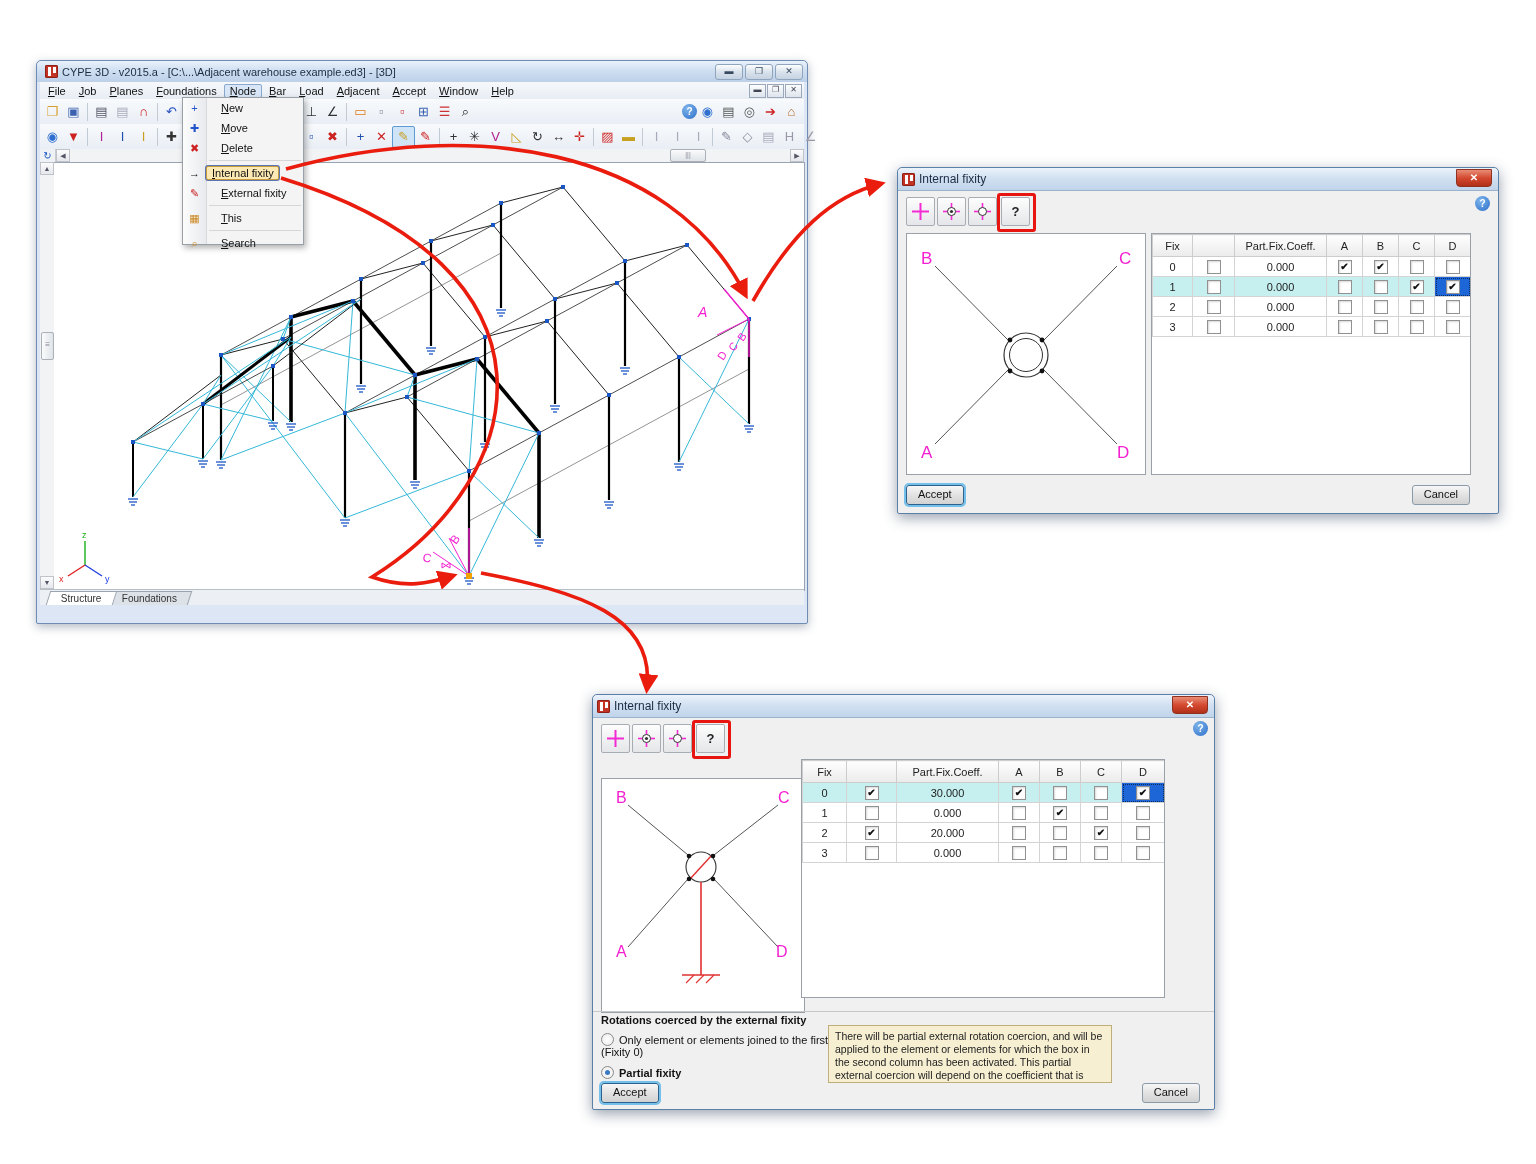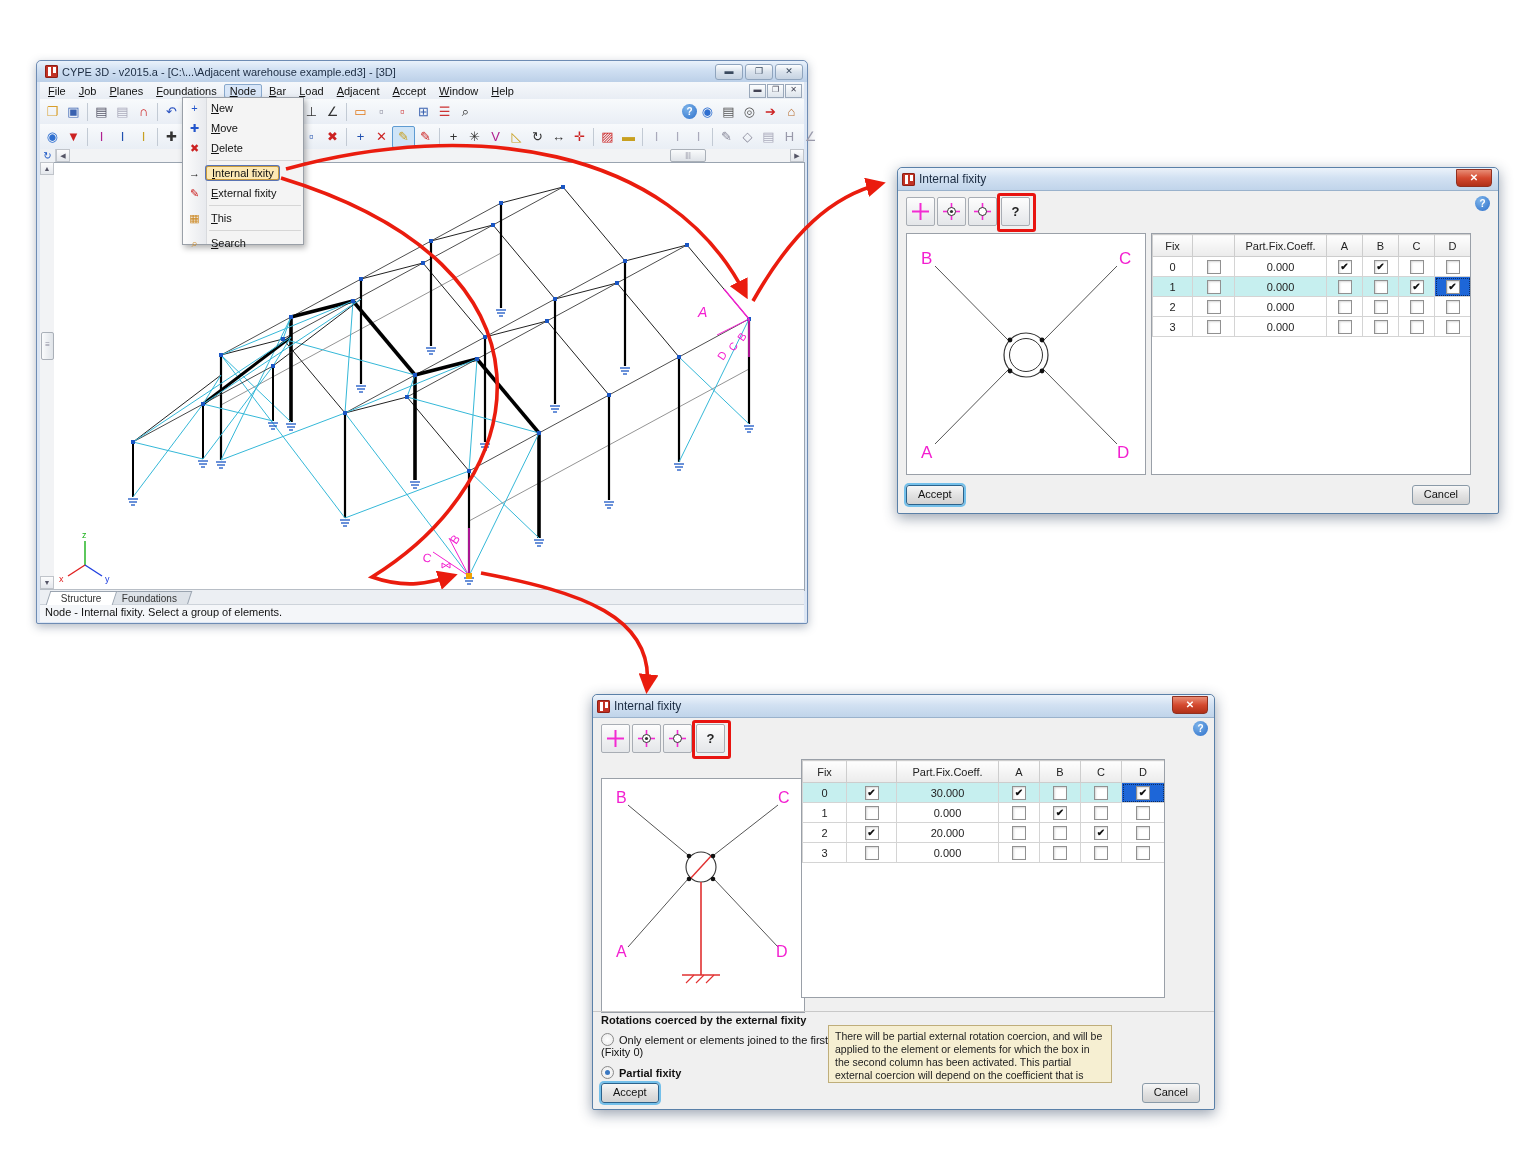--- a/index.html
+++ b/index.html
@@ -59,21 +59,21 @@
   .btn.focus{box-shadow:0 0 0 2px #74c0ea;border-color:#2c628b;}
   .grouplab{font-size:11px;font-weight:bold;color:#111;}
   .radio{width:11px;height:11px;border-radius:50%;border:1px solid #8a8a8a;background:radial-gradient(#fff,#e8e8e8);display:inline-block;vertical-align:-2px;margin-right:5px;position:relative;}
   .radio.on:before{content:"";position:absolute;left:2.5px;top:2.5px;width:5px;height:5px;border-radius:50%;background:#3a78c2;}
   .infobox{position:absolute;background:#f6efd2;border:1px solid #bfae7a;font-size:10.5px;color:#222;padding:4px 6px;line-height:1.25;}
   
   #popup{left:182px;top:97px;width:120px;height:146px;background:#f4f4f4;border:1px solid #9aa0a8;box-shadow:2px 3px 6px rgba(0,0,0,.3);z-index:20;}
   #popup .strip{position:absolute;left:0;top:0;bottom:0;width:23px;background:linear-gradient(90deg,#fcfcfc,#e8eaee);border-right:1px solid #d8dade;}
   .pmi{position:relative;height:20px;display:flex;align-items:center;font-size:11px;color:#111;}
   .pmi .ic{width:23px;text-align:center;font-size:11px;flex:0 0 auto;z-index:1;}
-  .pmi .pm-label{display:inline-block;padding-left:5px;}
+  .pmi .pm-label{display:inline-block;padding-left:15px;}
   .pm-label::first-letter{text-decoration:underline;}
   .pmi.hl .pm-label{background:#fde9b4;border:1px solid #c79a3c;border-radius:2px;padding:0 4px 0 5px;box-shadow:0 0 0 1px #5a74b4;}
   .pmsep{height:1px;background:#d6d6d6;margin:2px 2px 2px 26px;}
   #arrows{left:0;top:0;width:1536px;height:1164px;z-index:60;pointer-events:none;}
   svg text.mg{fill:#f31fd0;font-family:"Liberation Sans",sans-serif;}
 </style>
 </head>
 <body>
 
 <div id="page">
@@ -433,23 +433,20 @@
             <text x="58" y="577" fill="#e02020">x</text>
             <line x1="84" y1="560" x2="101" y2="571" stroke="#2040e0" stroke-width="1.4"></line>
             <text x="104" y="577" fill="#2040e0">y</text>
           </g>
         </svg>
     </div>
     <div id="tabrow" class="abs">
         <span class="tab active"><span>Structure</span></span>
         <span class="tab"><span>Foundations</span></span>
       </div>
-    <div id="statusbar" class="abs">
-      <span>Node - Internal fixity.  Select a group of elements.</span>
-    </div>
   </div>
 
   <div id="popup" class="abs">
     <div class="strip"></div>
     <div id="popupitems">
         <div class="pmi">
           <span class="ic" style="color: rgb(34, 85, 204);">+</span>
           <span class="pm-label">New</span>
         </div>
         <div class="pmi">

